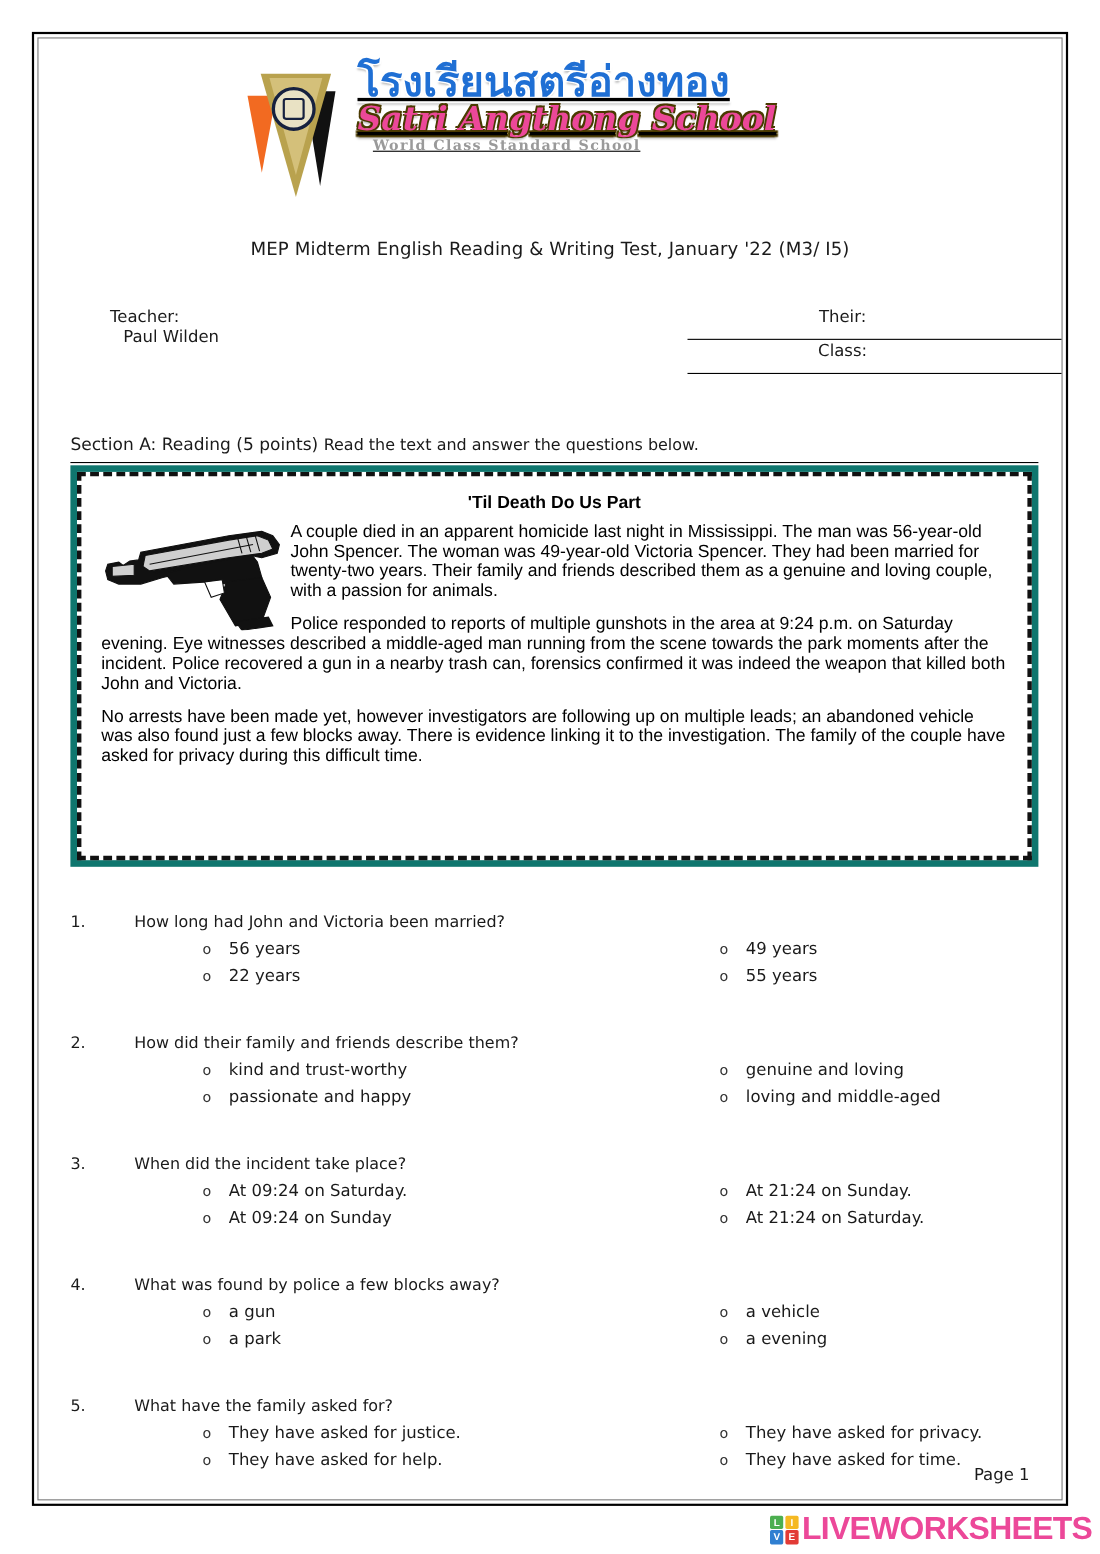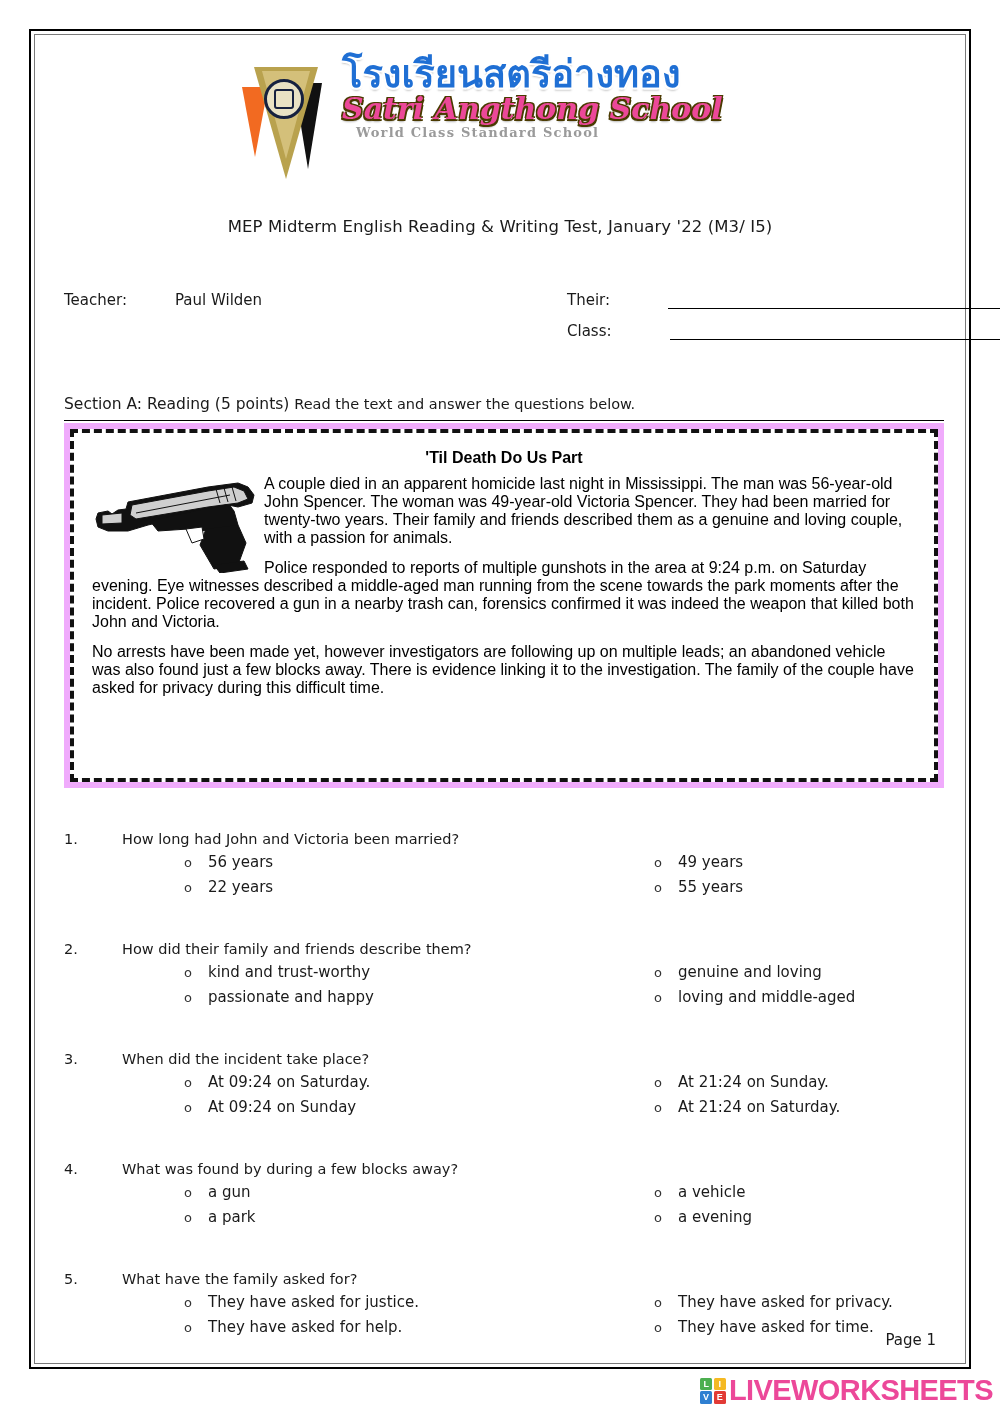--- a/index.html
+++ b/index.html
@@ -41,26 +41,27 @@
     position: absolute;
     left: 0;
     top: 0;
     width: 100%;
     height: 100%;
   }
 
   
   .logo-block {
     position: absolute;
-    left: 205px;
+    left: 188px;
     top: 22px;
     width: 520px;
     height: 140px;
     display: flex;
     align-items: flex-start;
+    text-decoration: underline;
   }
   .crest {
     position: relative;
     width: 100px;
     height: 132px;
     flex: none;
     margin-top: 4px;
   }
   .crest .wedge {
     position: absolute;
@@ -172,21 +173,22 @@
     position: absolute;
     left: 33px;
     top: 248px;
     width: 880px;
     height: 66px;
   }
   .info-row {
     position: absolute;
     height: 30px;
     display: flex;
-    align-items: flex-end;
+    align-items: center;
+    flex-direction: column;
   }
   .info-label {
     font-size: 15px;
     white-space: nowrap;
   }
   .rule {
     display: inline-block;
     border-bottom: 1.4px solid #000000;
     height: 15px;
   }
@@ -218,21 +220,21 @@
     font-size: 14.5px;
   }
 
   
   .article-panel {
     position: absolute;
     left: 33px;
     top: 392px;
     width: 880px;
     height: 365px;
-    background: #f0abfc;
+    background: #0f766e;
     box-sizing: border-box;
     padding: 6px;
   }
   .article-box {
     width: 100%;
     height: 100%;
     background: #ffffff;
     border: 4px dashed #111111;
     box-sizing: border-box;
     padding: 14px 18px 10px 18px;
@@ -503,21 +505,21 @@
           <div class="opt hand col-right opt-r1">
             <span class="opt-bullet">o</span>
             <span>At 21:24 on Saturday.</span>
           </div>
         </div>
       </div>
 
       <div class="q-block" style="height:110px;">
         <div class="q-head hand">
           <span class="q-num">4.</span>
-          <span class="q-text">What was found by during a few blocks away?</span>
+          <span class="q-text">What was found by police a few blocks away?</span>
         </div>
         <div class="q-options" style="height:60px;">
           <div class="opt hand col-left opt-r0">
             <span class="opt-bullet">o</span>
             <span>a gun</span>
           </div>
           <div class="opt hand col-left opt-r1">
             <span class="opt-bullet">o</span>
             <span>a park</span>
           </div>

